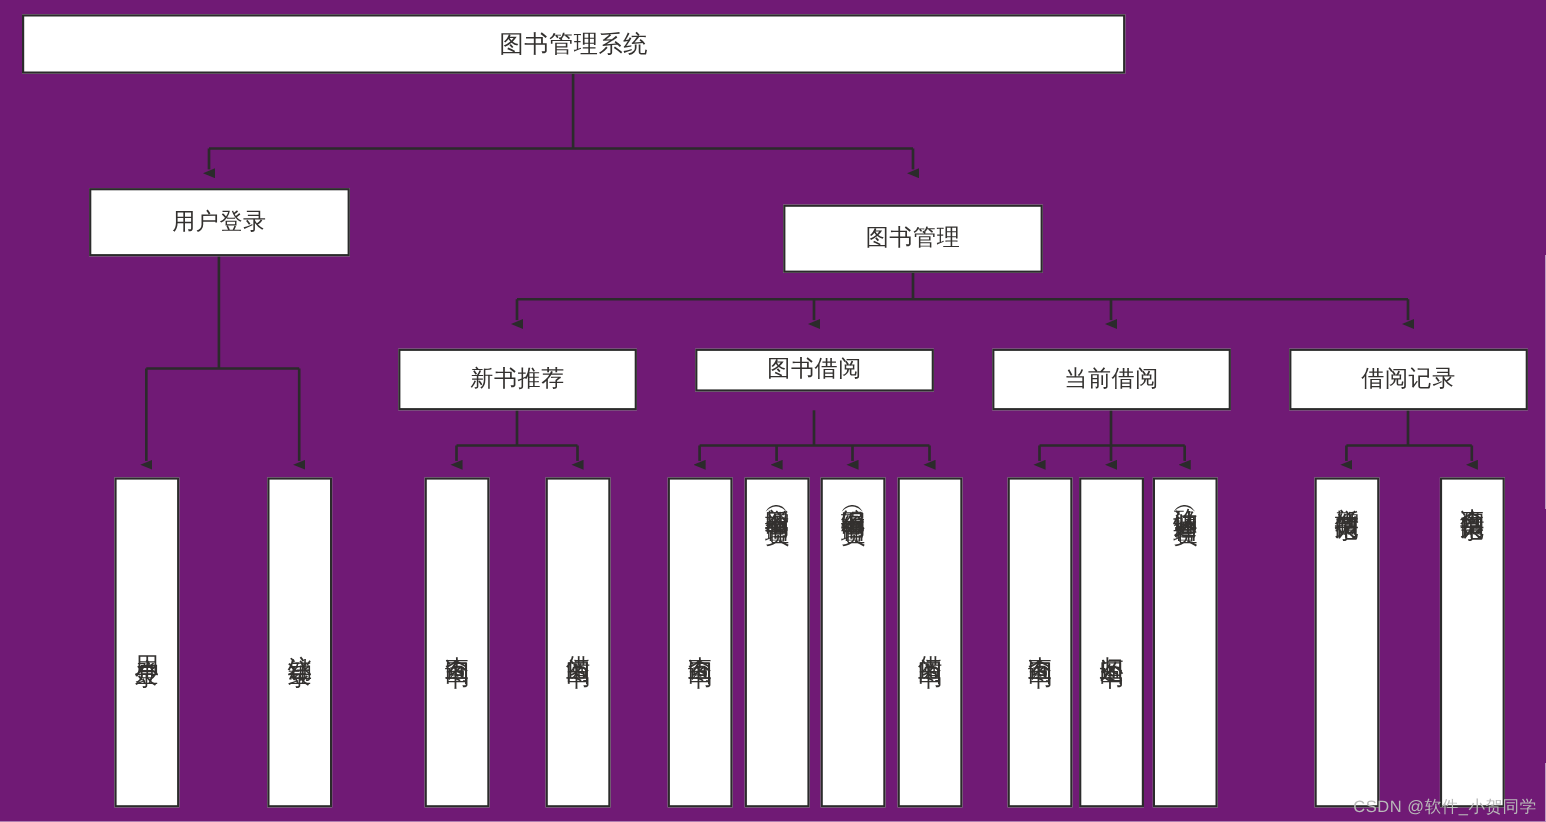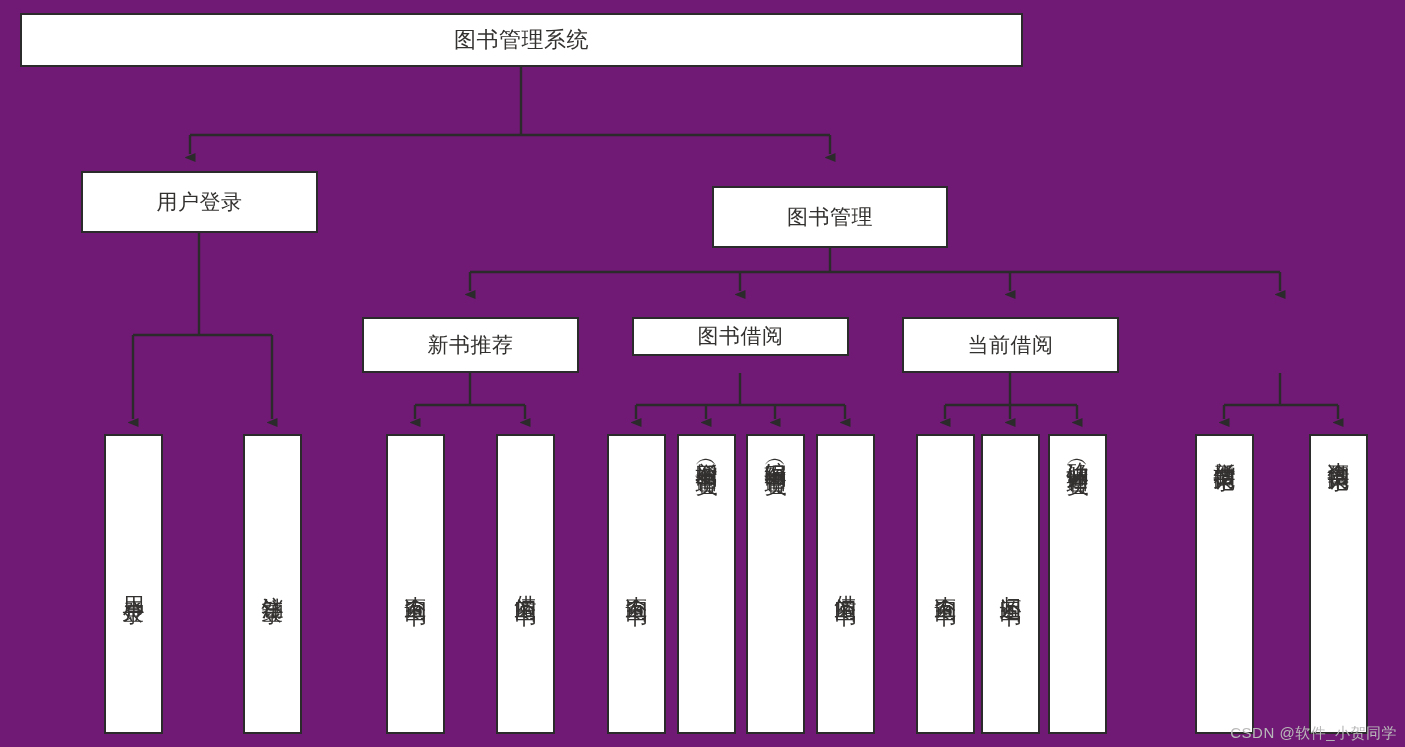--- a/index.html
+++ b/index.html
@@ -155,20 +155,23 @@
   </div>
 
   <div class="node horiz" style="left:632px; top:317px; width:217px; height:39px;">
     <span class="label">图书借阅</span>
   </div>
 
   <div class="node horiz" style="left:902px; top:317px; width:217px; height:56px;">
     <span class="label">当前借阅</span>
   </div>
 
+  <div class="node horiz" style="left:1172px; top:317px; width:217px; height:56px;">
+    <span class="label">借阅记录</span>
+  </div>
 
   <div class="node vert centerable" style="left:104px; top:434px; width:59px; height:300px;">
     <span class="label">用户登录</span>
   </div>
 
   <div class="node vert centerable" style="left:243px; top:434px; width:59px; height:300px;">
     <span class="label">注销登录</span>
   </div>
 
   <div class="node vert centerable" style="left:386px; top:434px; width:59px; height:300px;">

